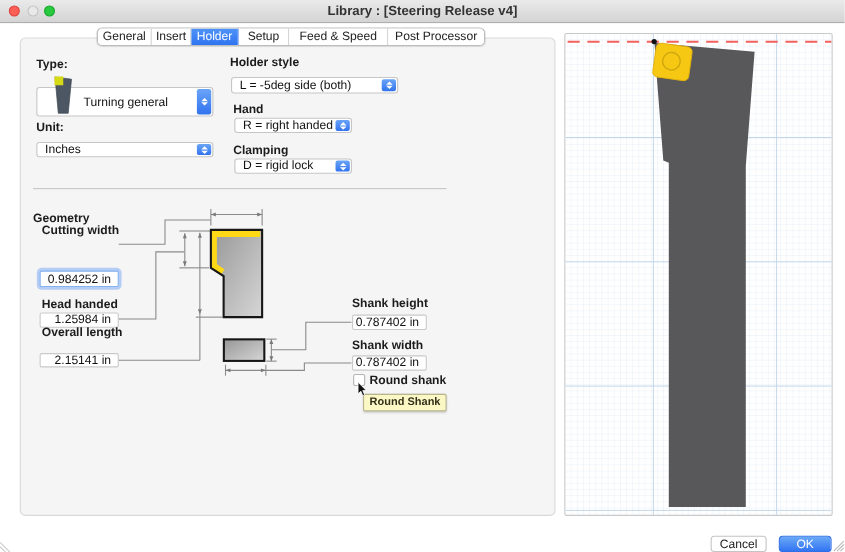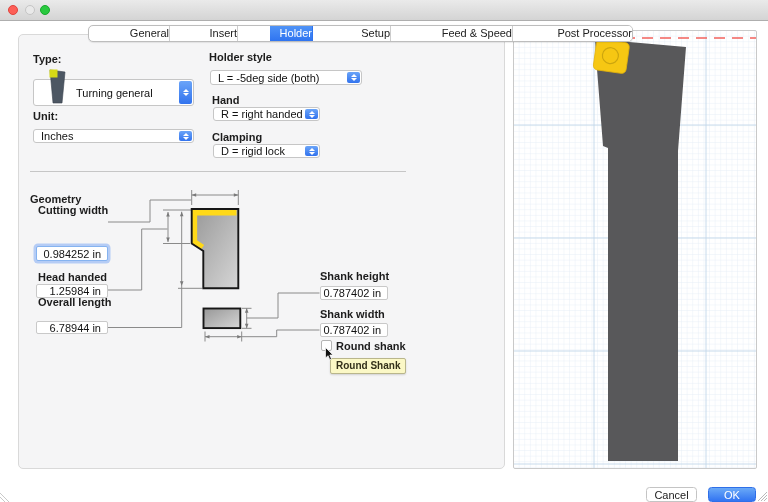--- a/index.html
+++ b/index.html
@@ -24,22 +24,22 @@
   .tl.gray  { left:25px; background:#e9e9e9; border:0.5px solid #c5c5c5; }
   .tl.green { left:40px; background:#29c93f; border:0.5px solid #17a92c; }
 
   
   .tabbar {
     position:absolute; left:88px; top:25px; height:17px; display:flex;
     border:1px solid #bdbdbd; border-radius:5px; overflow:hidden;
     background:#fff; box-shadow:0 0.5px 1px rgba(0,0,0,0.08); z-index:5;
   }
   .tab {
-    font-size:11px; line-height:15px; text-align:right; color:#222;
-    border-right:1px solid #cdcdcd; background:#fff; cursor:default;margin-left:32px;
+    font-size:11px; line-height:15px; text-align:center; color:#222;
+    border-right:1px solid #cdcdcd; background:#fff; cursor:default;
   }
   .tab:last-child { border-right:none; }
   .tab.active {
     background:linear-gradient(#4f93f7,#2f74f0); color:#fff; border-right-color:#2f74f0;
   }
 
   
   .panel {
     position:absolute; left:18px; top:34px; width:487px; height:435px;
     background:#f5f5f6; border:1px solid #d9d9d9; border-radius:5px;
@@ -97,20 +97,21 @@
 
   svg { position:absolute; overflow:visible; }
 </style>
 </head>
 <body>
 
 <div class="titlebar">
   <span class="tl red"></span>
   <span class="tl gray"></span>
   <span class="tl green"></span>
+  <div class="title">Library : [Steering Release v4]</div>
 </div>
 
 <div class="tabbar">
   <div class="tab" style="width:49px">General</div>
   <div class="tab" style="width:36px">Insert</div>
   <div class="tab active" style="width:43px">Holder</div>
   <div class="tab" style="width:46px">Setup</div>
   <div class="tab" style="width:90px">Feed &amp; Speed</div>
   <div class="tab" style="width:87px">Post Processor</div>
 </div>
@@ -170,21 +171,21 @@
 <div class="sep"></div>
 <span class="lbl b" style="left:30px; top:193px">Geometry</span>
 
 <span class="lbl" style="left:38px; top:204px">Cutting width</span>
 <div class="field focus" style="left:36px; top:218px; width:72px; height:15px; line-height:14px">0.984252 in</div>
 
 <span class="lbl" style="left:38px; top:271px">Head handed</span>
 <div class="field" style="left:36px; top:284px; width:72px; height:14px">1.25984 in</div>
 
 <span class="lbl" style="left:38px; top:296px">Overall length</span>
-<div class="field" style="left:36px; top:321px; width:72px; height:13px; line-height:12px">6.78944 in</div>
+<div class="field" style="left:36px; top:321px; width:72px; height:13px; line-height:12px">2.15141 in</div>
 
 <span class="lbl" style="left:320px; top:270px">Shank height</span>
 <div class="field" style="left:320px; top:286px; width:68px; height:14px">0.787402 in</div>
 
 <span class="lbl" style="left:320px; top:308px">Shank width</span>
 <div class="field" style="left:320px; top:323px; width:68px; height:14px">0.787402 in</div>
 
 <div class="checkbox"></div>
 <span class="lbl" style="left:336px; top:340px">Round shank</span>
 

